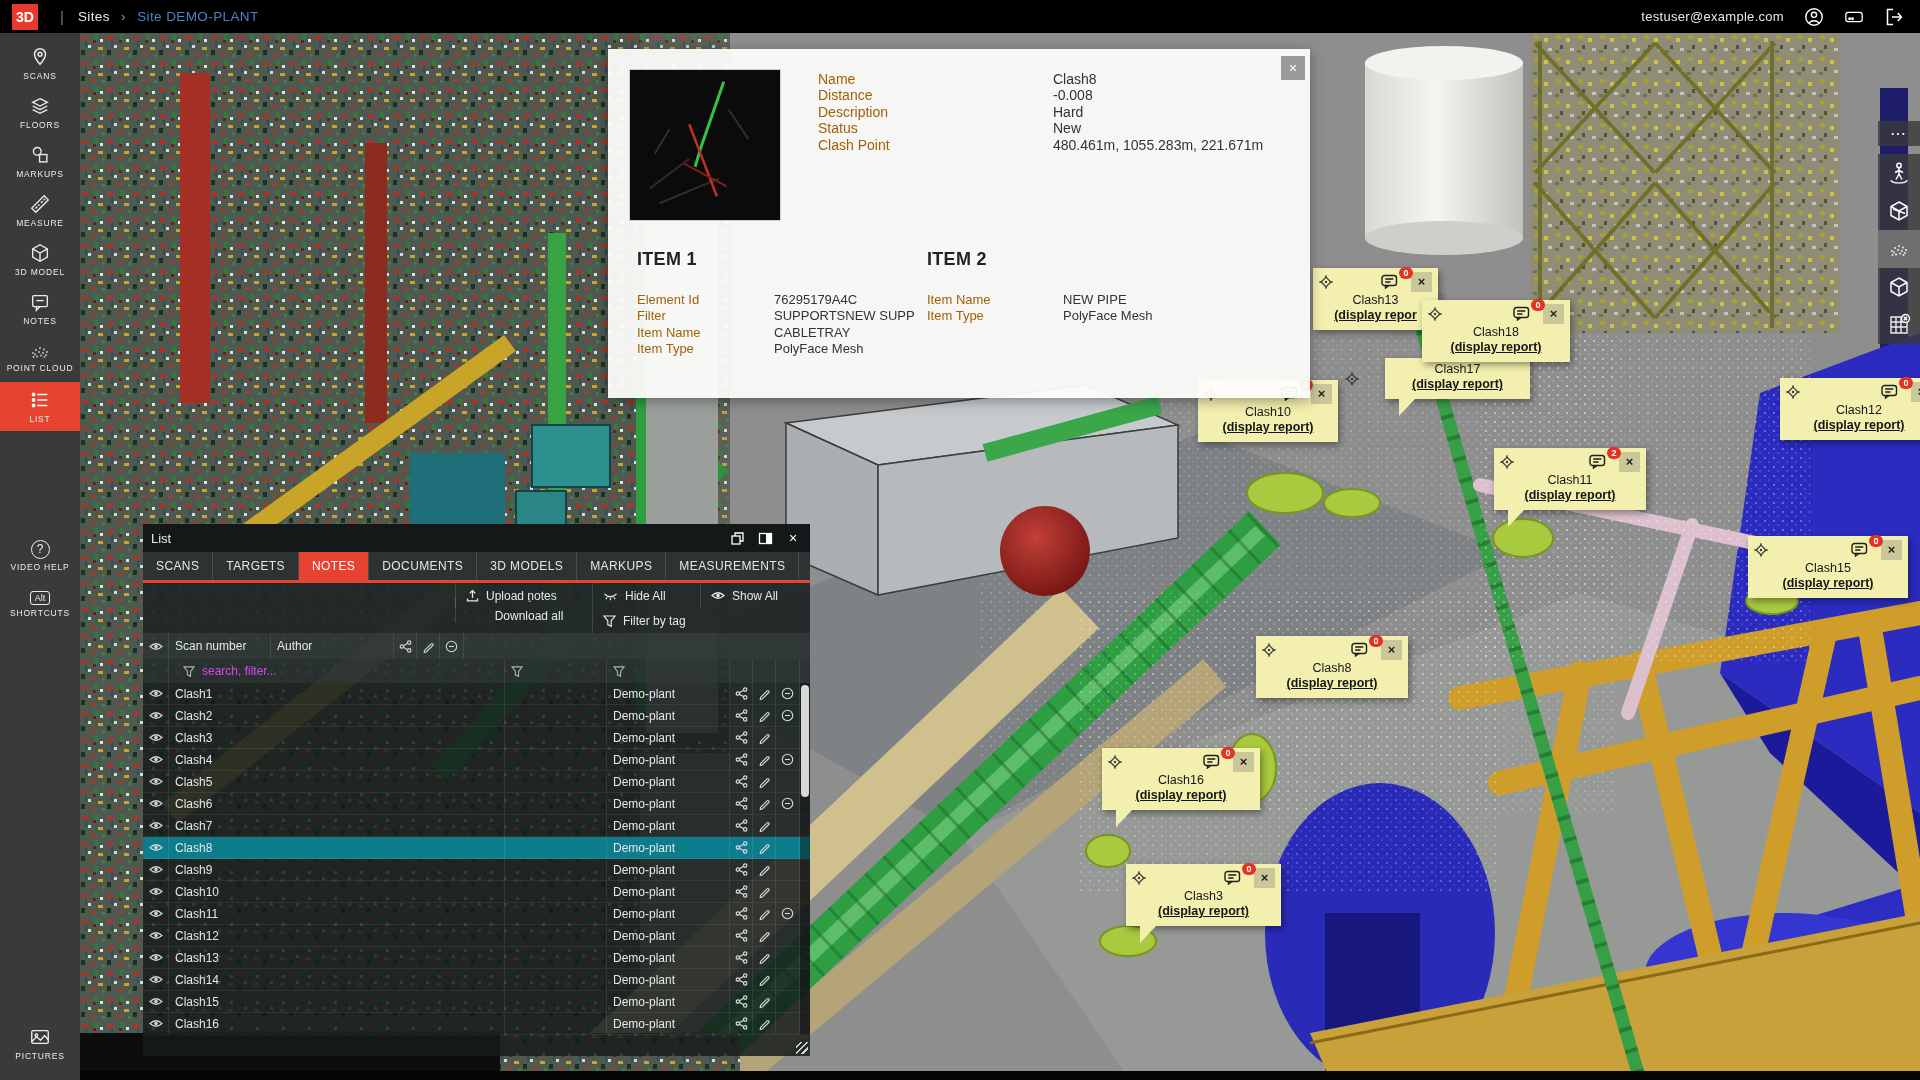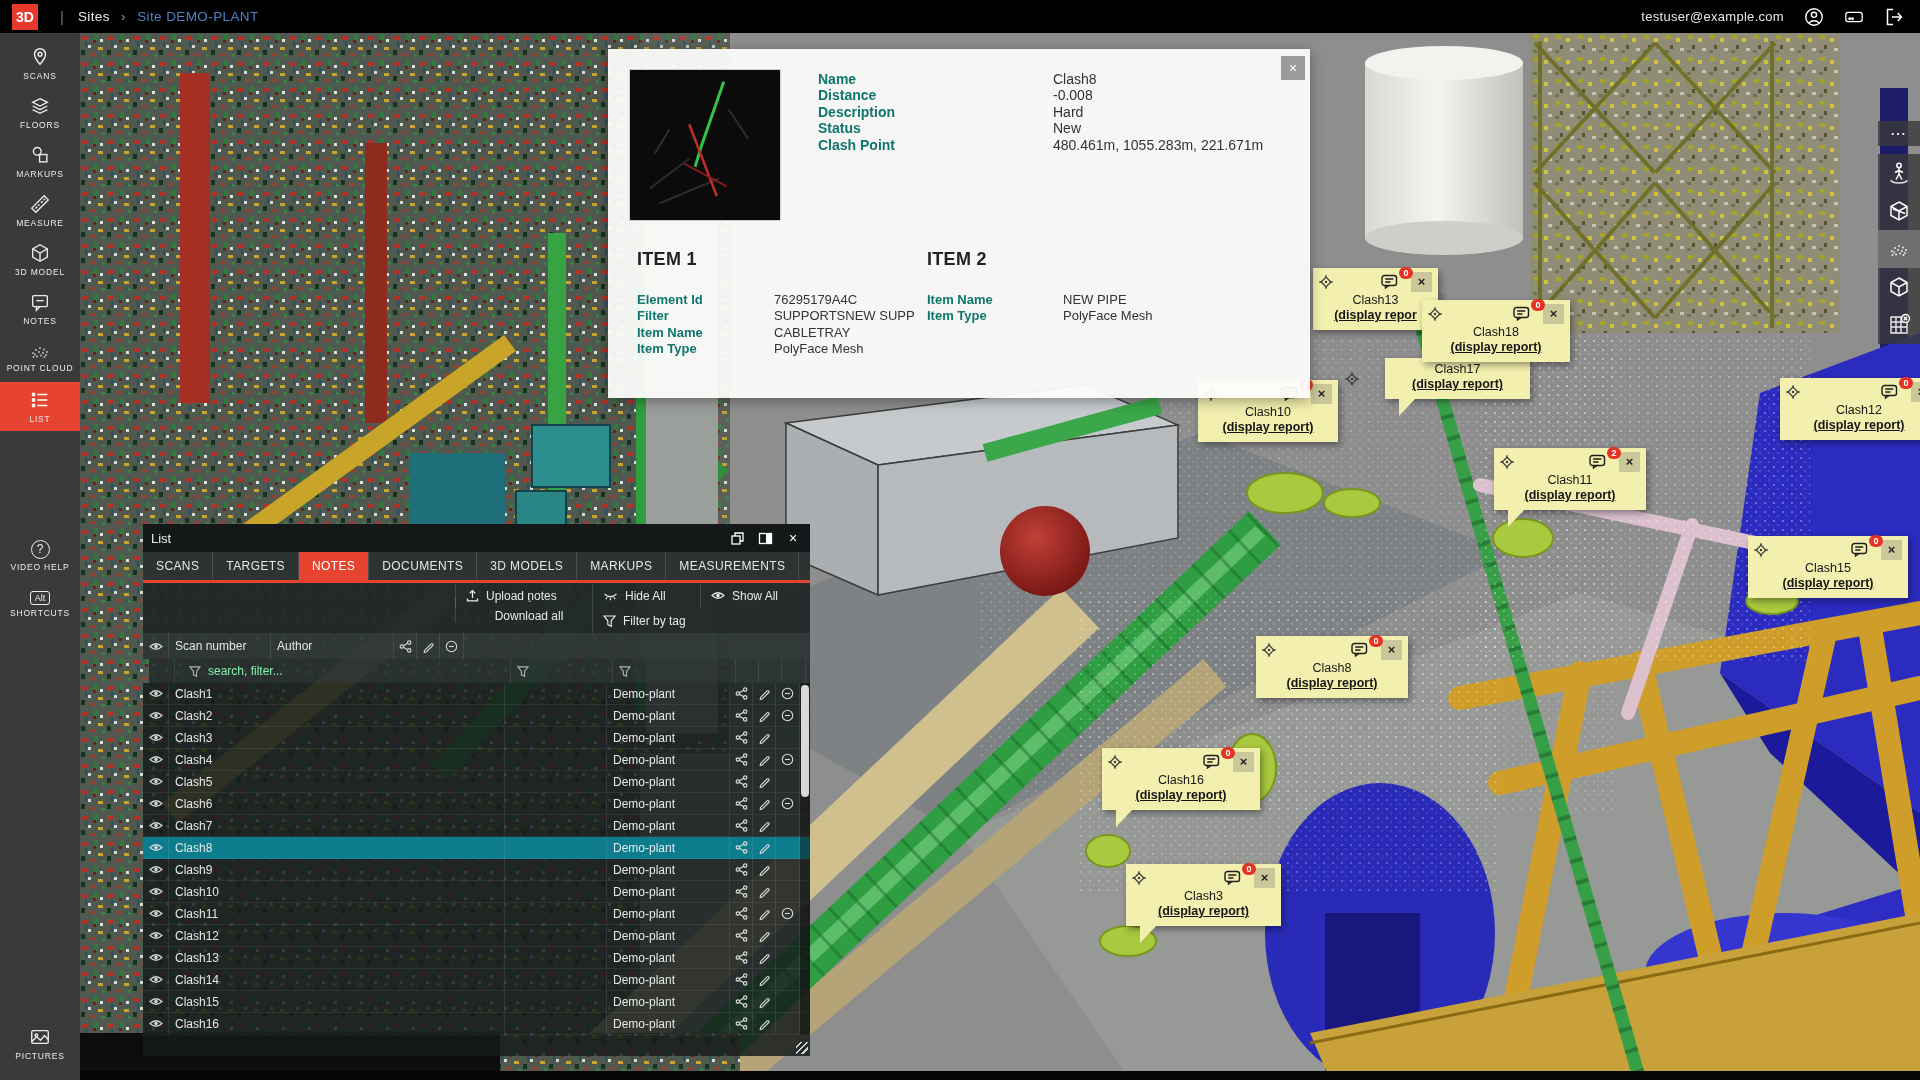--- a/index.html
+++ b/index.html
@@ -67,21 +67,21 @@
 
   
   #popup { position:absolute; left:608px; top:49px; width:702px; height:349px; z-index:40;
     background:rgba(253,253,252,0.94); box-shadow:0 3px 12px rgba(0,0,0,.35); color:#3a3a3a; }
   #popup .thumb { position:absolute; left:21px; top:20px; width:152px; height:152px;
     border:1px solid #cfcfcf; }
   #popup .close { position:absolute; right:5px; top:7px; width:24px; height:24px; background:#9b9b9b;
     color:#fff; display:flex; align-items:center; justify-content:center; font-size:14px; cursor:pointer; }
   .pfields { position:absolute; left:210px; top:22px; font-size:14px; }
   .prow { display:flex; line-height:16.4px; }
-  .prow .pl { width:235px; font-weight:bold; color:#0f766e; }
+  .prow .pl { width:235px; font-weight:normal; color:#a16207; }
   .prow .pv { color:#333; }
   .item-block { position:absolute; top:200px; font-size:13px; }
   .item-block h3 { font-size:18px; color:#222; letter-spacing:.3px; margin-bottom:22px; }
   #item1 { left:29px; } #item2 { left:319px; }
   #item1 .prow .pl { width:137px; font-size:13px; }
   #item2 .prow .pl { width:136px; font-size:13px; }
   .item-block .prow { line-height:16.4px; }
 
   
   #panel { position:absolute; left:143px; top:524px; width:667px; height:532px; z-index:30;
@@ -93,21 +93,21 @@
     color:#fff; cursor:pointer; font-size:14px; }
   #p-tabs { height:28px; background:#2d3232; display:flex; }
   .tab { height:28px; line-height:28px; padding:0 13px; font-size:12px; letter-spacing:.4px;
     border-right:1px solid #4a4e4e; cursor:pointer; white-space:nowrap; }
   .tab.active { background:#e64431; color:#fff; }
   #p-redline { height:3px; background:#e64431; }
   #p-toolbar { position:relative; height:50px; background:rgba(33,40,40,.96); }
   .tbt { position:absolute; height:25px; display:flex; align-items:center; gap:7px; padding-left:10px;
     border-left:1px solid rgba(255,255,255,.14); font-size:12px; color:#e8e8e8; cursor:pointer; }
   #p-header { height:26px; background:rgba(46,54,54,.96); display:flex; align-items:center; }
-  #p-filter { height:24px; background:rgba(38,46,46,.93); display:flex; align-items:center; color:#86efac;margin-left:6px; }
+  #p-filter { height:24px; background:rgba(38,46,46,.93); display:flex; align-items:center; color:#d946ef; }
   .col { height:100%; display:flex; align-items:center; padding:0 6px;
     border-right:1px solid rgba(255,255,255,.09); overflow:hidden; white-space:nowrap; }
   .col-eye { width:26px; justify-content:center; padding:0; }
   .col-name { width:336px; }
   .col-scan { width:102px; }
   .col-author { width:123px; }
   .col-i { width:23px; justify-content:center; padding:0; }
   .col-i3 { width:24px; justify-content:center; padding:0; }
   #p-rows { position:relative; height:352px; }
   #rows-bg { position:absolute; inset:0; background:rgba(20,28,28,.84); }

